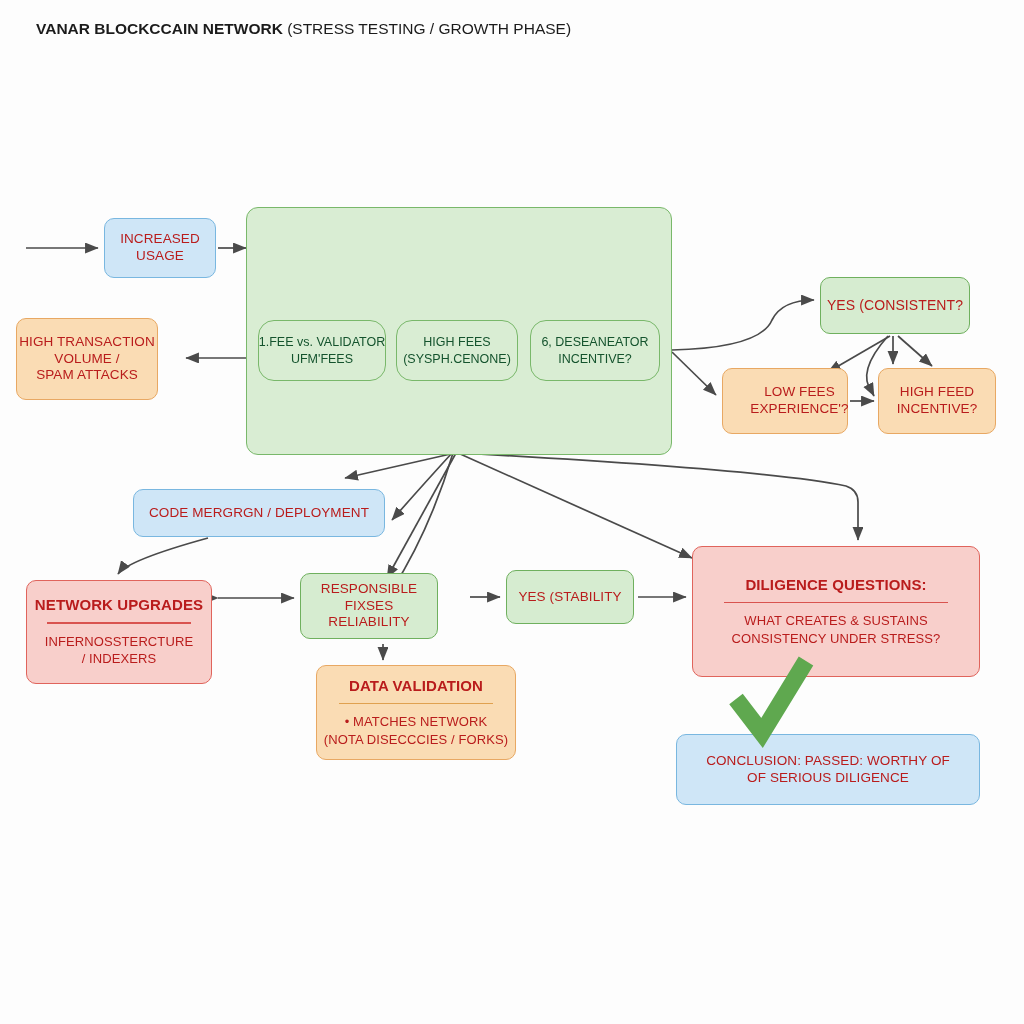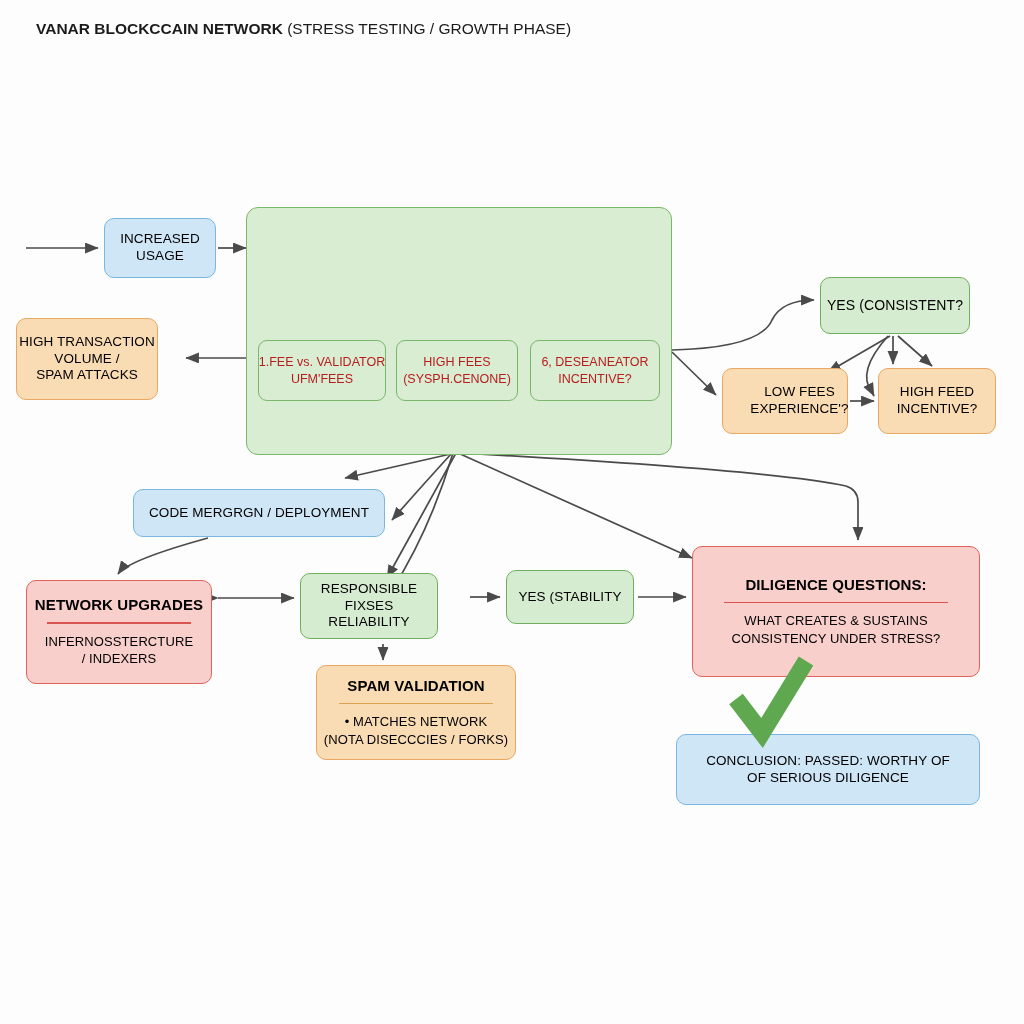--- a/index.html
+++ b/index.html
@@ -25,21 +25,21 @@
     position: absolute;
     box-sizing: border-box;
     border-radius: 10px;
     display: flex;
     flex-direction: column;
     align-items: center;
     justify-content: center;
     text-align: center;
     letter-spacing: .1px;
     line-height: 1.25;
-    color: #000000;
+    color: #b91c1c;
     z-index: 3;
   }
   .blue   { background: #cfe6f7; border: 1.6px solid #79b7e0; }
   .orange { background: #fadcb4; border: 1.6px solid #e8a863; }
   .green  { background: #d6ecd0; border: 1.6px solid #6fb05e; }
   .red    { background: #f8cfcb; border: 1.6px solid #e0645c; }
 
   .gcontainer {
     position: absolute;
     box-sizing: border-box;
@@ -58,30 +58,29 @@
     z-index: 6;
   }
   .gtitle b { font-weight: 700; }
   .gtitle span { font-weight: 400; }
 
   .inner {
     position: absolute;
     box-sizing: border-box;
     background: #d9edd3;
     border: 1.4px solid #79b86a;
-    border-radius: 9px;
+    border-radius: 16px;
     display: flex;
     align-items: center;
     justify-content: center;
     text-align: center;
     font-size: 12.5px;
     line-height: 1.3;
-    color: #b91c1c;
+    color: #14532d;
     z-index: 4;
-    margin-top: 20px;
   }
   .inner .ovf {
     white-space: nowrap;
     display: block;
   }
 
   .hdr {
     font-weight: 700;
     font-size: 15px;
     padding-bottom: 5px;
@@ -223,21 +222,21 @@
 
   <div class="node green n-respfix">
     <span>RESPONSIBLE FIXSES<br>RELIABILITY</span>
   </div>
 
   <div class="node green n-yesstab">
     <span>YES (STABILITY</span>
   </div>
 
   <div class="node orange n-datavalid">
-    <span class="hdr">SPAM VALIDATION</span>
+    <span class="hdr">DATA VALIDATION</span>
     <span class="rule r-orange"></span>
     <span class="body-txt">• MATCHES NETWORK<br>(NOTA DISECCCIES / FORKS)</span>
   </div>
 
   <div class="node red n-diligence">
     <span class="hdr">DILIGENCE QUESTIONS:</span>
     <span class="rule r-red"></span>
     <span class="body-txt">WHAT CREATES &amp; SUSTAINS<br>CONSISTENCY UNDER STRESS?</span>
   </div>
 

